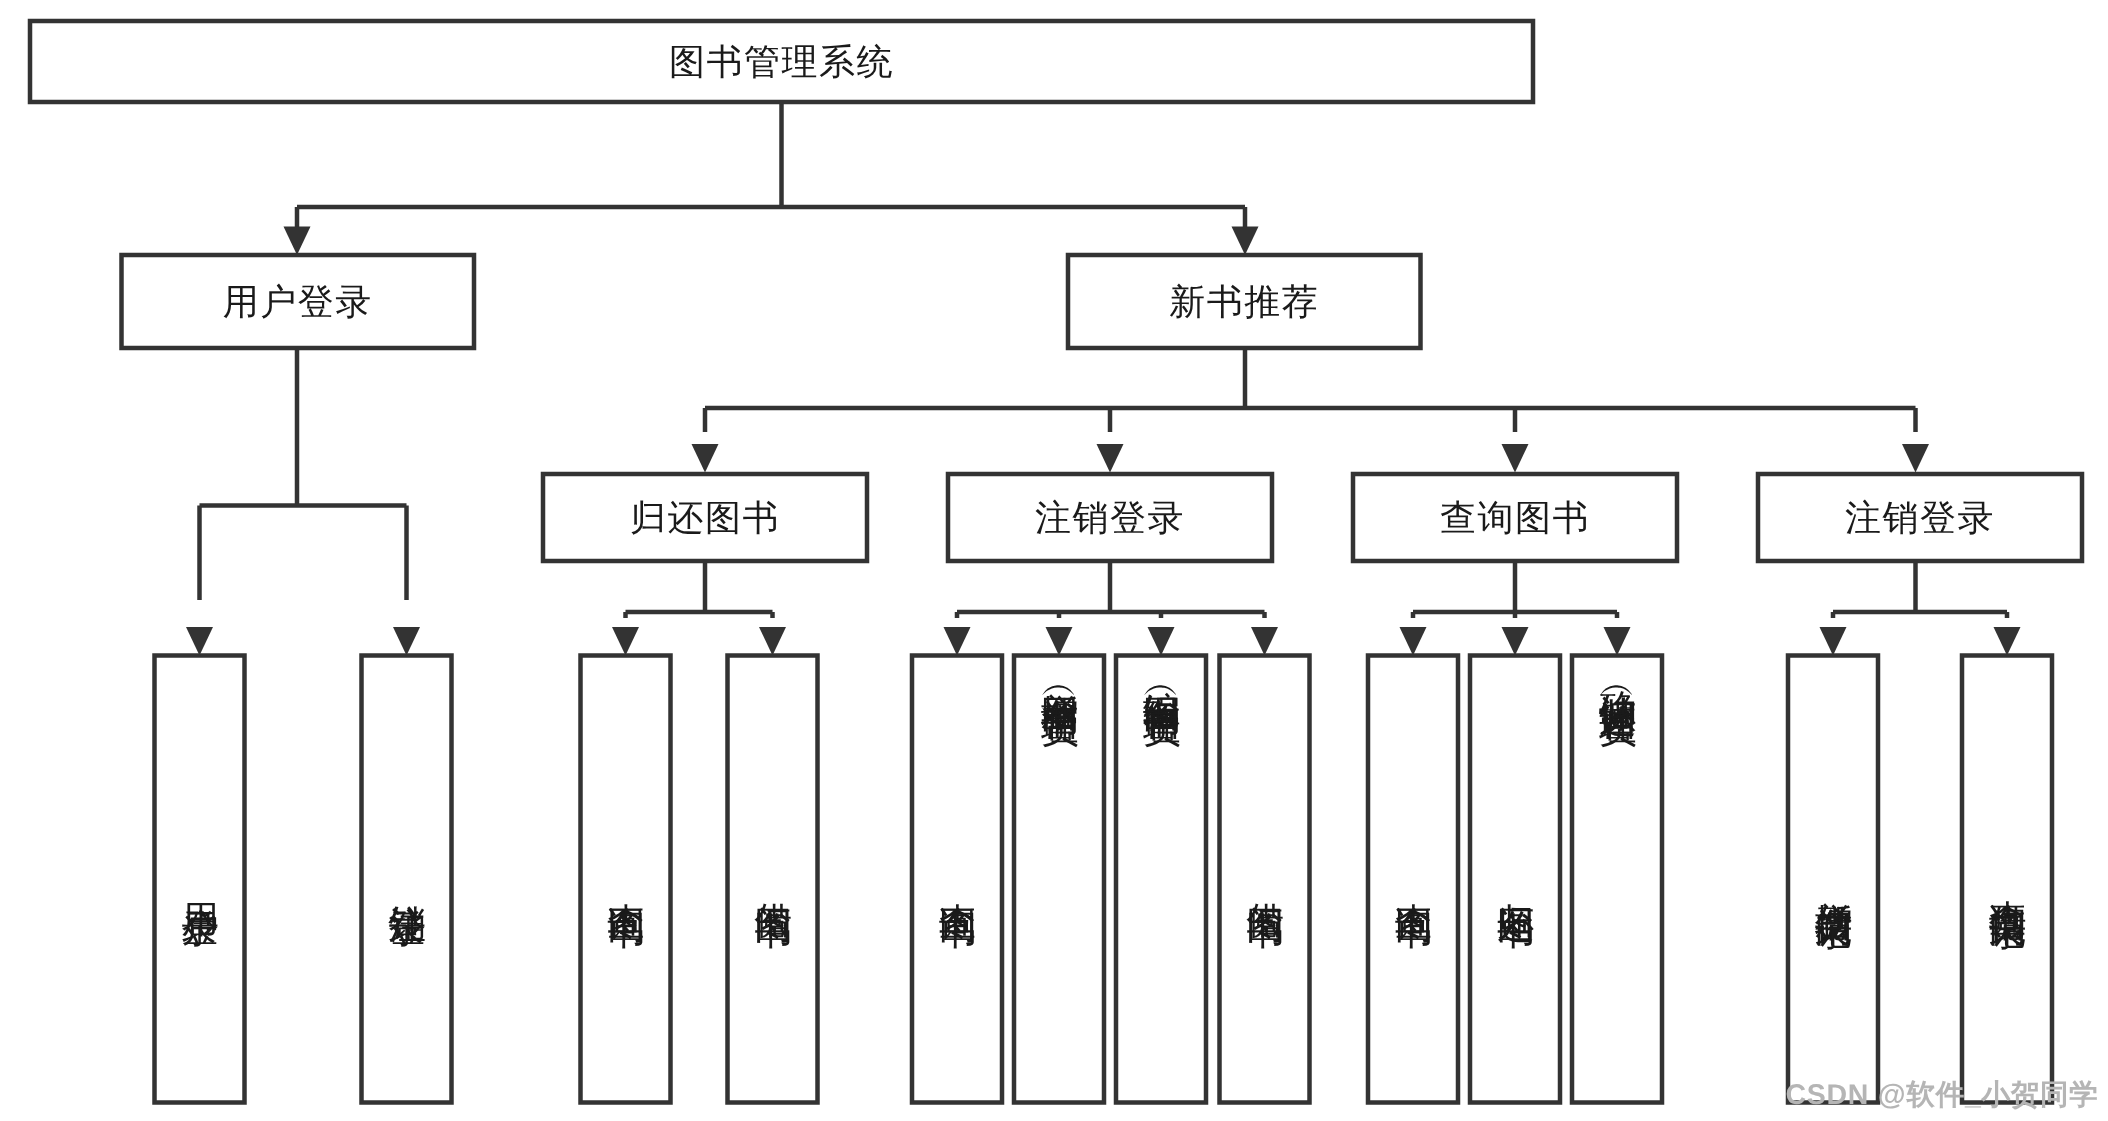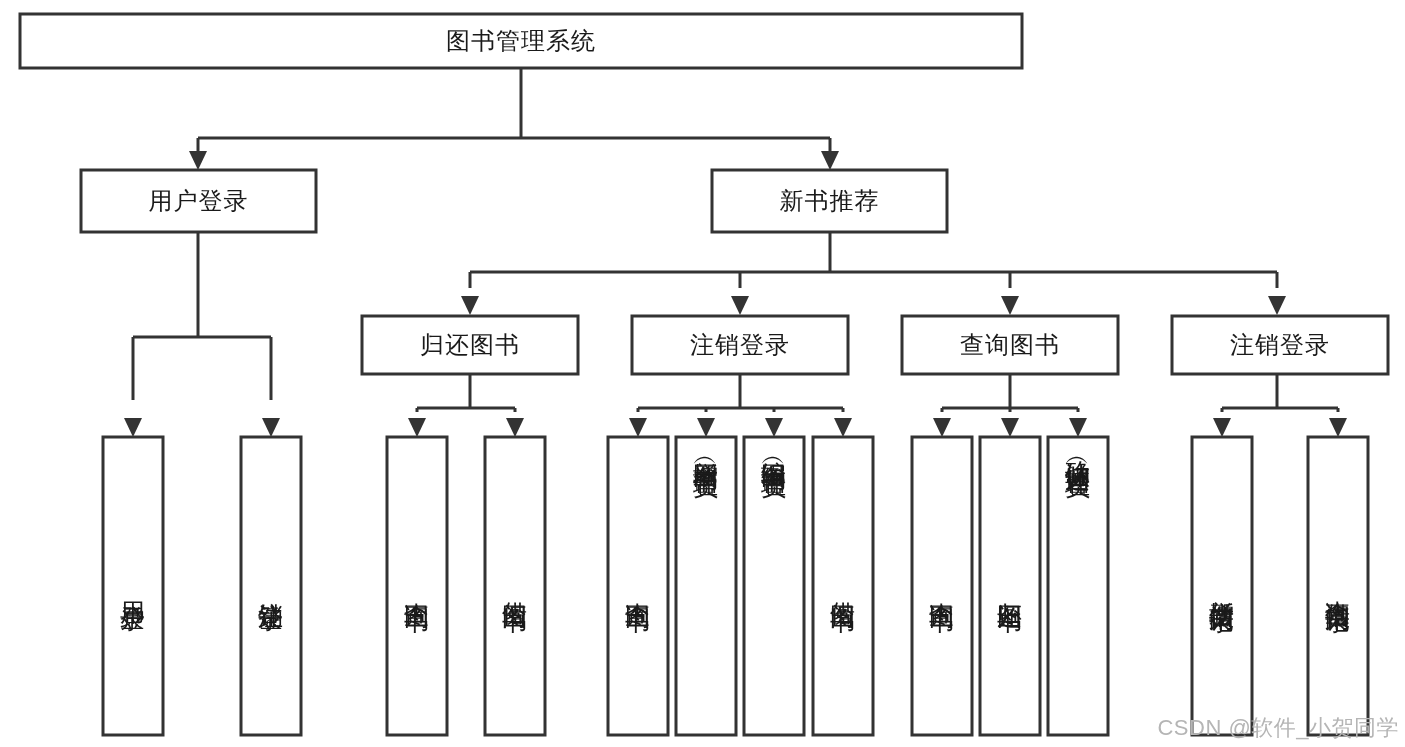--- a/index.html
+++ b/index.html
@@ -50,25 +50,26 @@
     font-size:24px;color:#1a1a1a;
     letter-spacing:1px;
     white-space:nowrap;
   }
 
   #watermark{
     position:absolute;
     right:6px;
     bottom:4px;
     font-family:"Liberation Sans","DejaVu Sans",sans-serif;
-    font-size:22px;
+    font-size:19px;
     color:#b5b5b5;
     letter-spacing:0.5px;
     white-space:nowrap;
     pointer-events:none;
+    font-weight:bold;
   }
 </style>
 </head>
 <body>
 
 <svg id="diagram" viewBox="0 0 1405 747" xmlns="http://www.w3.org/2000/svg">
 
   <defs>
     <g id="arrowtip">
       <path class="arrow-head" d="M -9,-17 L 9,-17 L 0,2 Z"></path>

